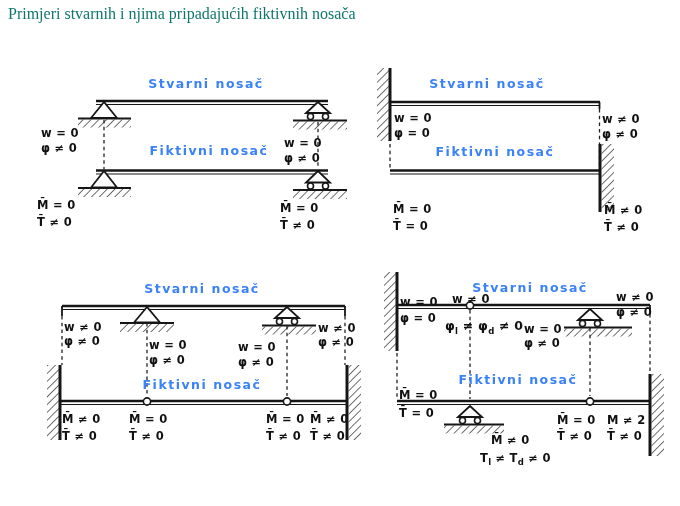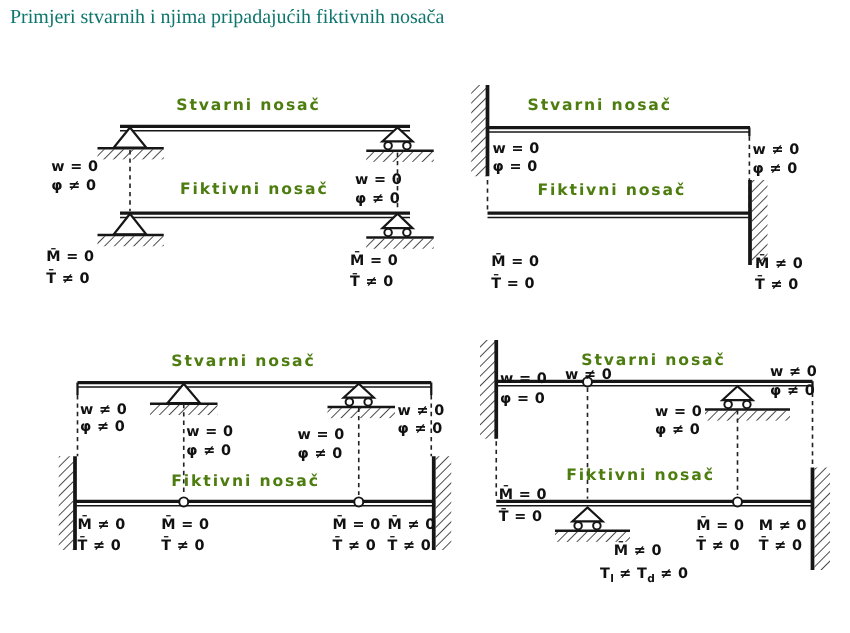--- a/index.html
+++ b/index.html
@@ -1,21 +1,21 @@
 <!DOCTYPE html>
 <html><head>
 <meta charset="utf-8">
 <style>
   html,body { margin:0; padding:0; background:#fff; }
   .page { position:relative; width:680px; height:506px; background:#ffffff; overflow:hidden;
           font-family:"DejaVu Sans", sans-serif; }
   .title { position:absolute; left:8px; top:5px; font:16px "Liberation Serif", serif; color:#0f766e;
            white-space:nowrap; }
-  .lbl { position:absolute; width:130px; text-align:left; font:bold 12.5px "DejaVu Sans", sans-serif;
-         letter-spacing:1.5px; color:#4d7c0f; white-space:nowrap; }
+  .lbl { position:absolute; width:130px; text-align:center; font:bold 12.5px "DejaVu Sans", sans-serif;
+         letter-spacing:1.5px; color:#3b82f6; white-space:nowrap; }
   .ann { position:absolute; font:bold 11.5px "DejaVu Sans", sans-serif; color:#111;
          letter-spacing:0.3px; line-height:15px; white-space:nowrap; }
   .ann sub { font-size:8.5px; letter-spacing:0; }
   svg { position:absolute; left:0; top:0; }
   .s2 { stroke:#161616; stroke-width:2.6; fill:none; }
   .s1 { stroke:#161616; stroke-width:1.2; fill:none; }
   .sg { stroke:#161616; stroke-width:2; fill:none; }
   .tri { stroke:#161616; stroke-width:1.8; fill:#fff; }
   .tick { stroke:#161616; stroke-width:1.8; fill:none; }
   .wall { stroke:#161616; stroke-width:3; fill:none; }
@@ -240,36 +240,37 @@
       <div>T̄ ≠ 0</div>
   </div>
 
   <div class="lbl" style="left:465px;top:280px">Stvarni nosač</div>
   <div class="lbl" style="left:453px;top:372px">Fiktivni nosač</div>
   <div class="ann" style="left:400px;top:294px;line-height:16px">
     <div>w = 0</div>
       <div>φ = 0</div>
   </div>
   <div class="ann" style="left:452px;top:292px">w ≠ 0</div>
+  <div class="ann" style="left:445px;top:318px;font-size:12.5px"><span>φ</span><sub>l</sub><span> ≠ φ</span><sub>d</sub><span> ≠ 0</span></div>
   <div class="ann" style="left:524px;top:322px;line-height:14px">
     <div>w = 0</div>
       <div>φ ≠ 0</div>
   </div>
   <div class="ann" style="left:616px;top:290px;line-height:15px">
     <div>w ≠ 0</div>
       <div>φ ≠ 0</div>
   </div>
   <div class="ann" style="left:399px;top:386px;line-height:18px">
     <div>M̄ = 0</div>
       <div>T̄ = 0</div>
   </div>
   <div class="ann" style="left:491px;top:433px">M̄ ≠ 0</div>
   <div class="ann" style="left:480px;top:451px"><span>T</span><sub>l</sub><span> ≠ T</span><sub>d</sub><span> ≠ 0</span></div>
   <div class="ann" style="left:557px;top:412px;line-height:16px">
     <div>M̄ = 0</div>
       <div>T̄ ≠ 0</div>
   </div>
   <div class="ann" style="left:607px;top:412px;line-height:16px">
-    <div>M ≠ 0</div>
+    <div>M ≠ 2</div>
       <div>T̄ ≠ 0</div>
   </div>
 
 </div>
 
 </body></html>

